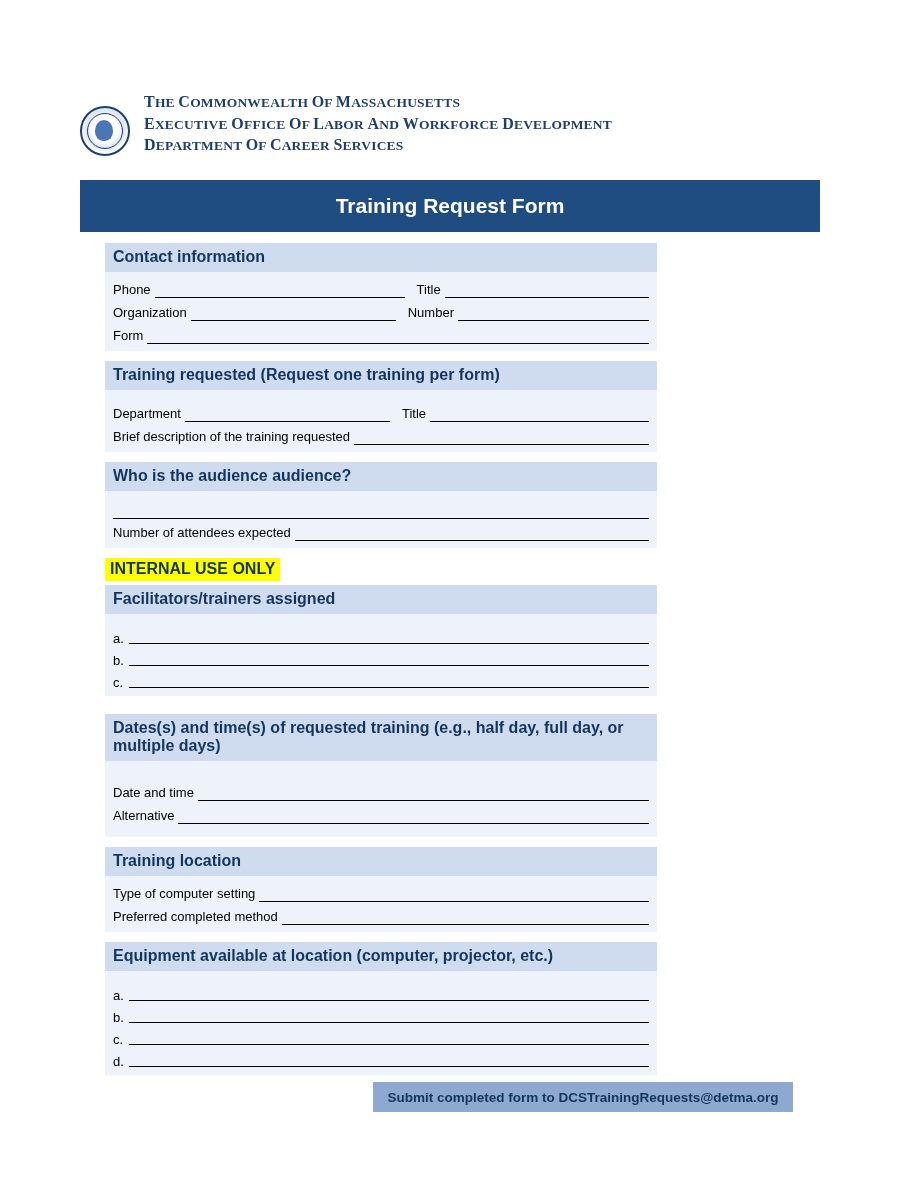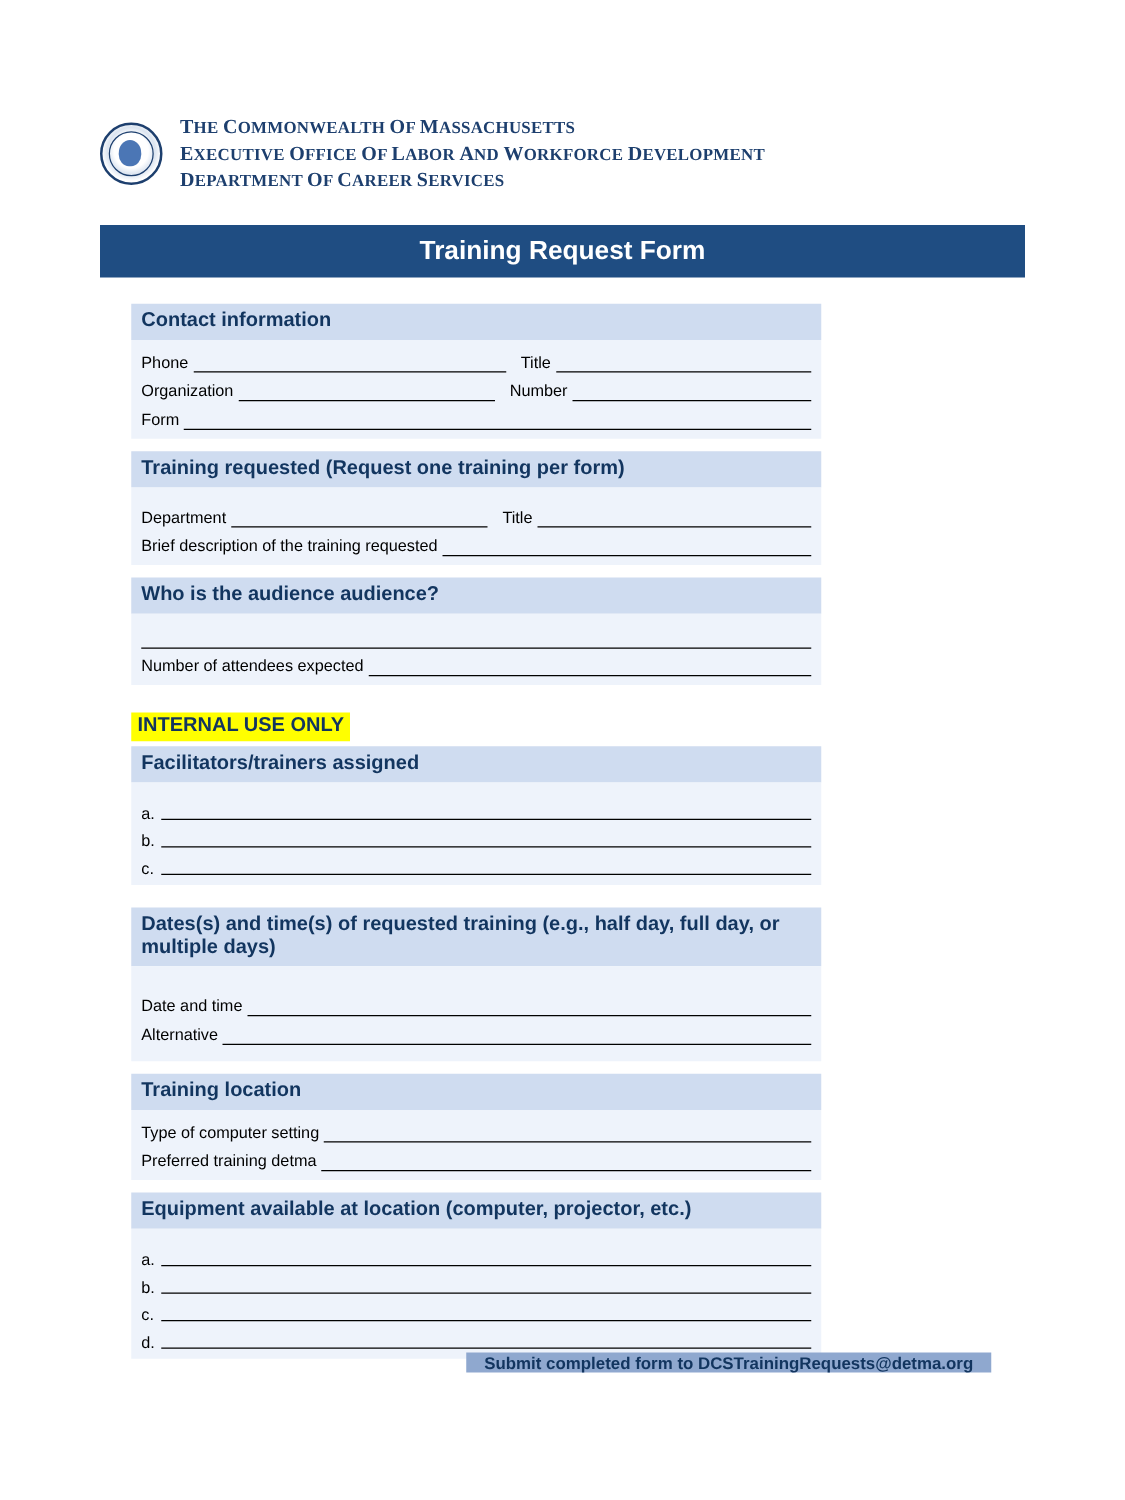--- a/index.html
+++ b/index.html
@@ -21,21 +21,21 @@
     width: 900px;
     height: 1200px;
     background: #ffffff;
   }
   
   .letterhead {
     position: absolute;
     left: 80px;
     top: 90px;
     display: flex;
-    align-items: center;
+    align-items: flex-end;
     gap: 14px;
   }
   .seal {
     width: 46px;
     height: 46px;
     border-radius: 50%;
     border: 2px solid #1d3f6e;
     background: radial-gradient(circle at 50% 45%, #ffffff 0%, #ffffff 40%, #dbe4f0 55%, #ffffff 70%);
     position: relative;
     flex: 0 0 auto;
@@ -68,21 +68,21 @@
     font-size: 13.5px;
   }
   .lh-line .cap { font-size: 16px; }
 
   
   .title-bar {
     position: absolute;
     left: 80px;
     top: 180px;
     width: 740px;
-    height: 42px;
+    height: 52px;
     background: #1f4d82;
     color: #ffffff;
     display: flex;
     align-items: center;
     justify-content: center;
     font-size: 21px;
     font-weight: bold;
   }
 
   
@@ -133,41 +133,41 @@
   .spacer-14 { height: 14px; }
   .spacer-18 { height: 18px; }
 
   .highlight {
     display: inline-block;
     background: #ffff00;
     color: #12355f;
     font-weight: bold;
     font-size: 16px;
     padding: 2px 5px 3px 5px;
-    margin: 12px 0 1px 0;
+    margin: 0 0 1px 0;
   }
   .list-row {
     display: flex;
     align-items: flex-end;
     font-size: 13px;
     padding: 3px 0 2px 0;
   }
   .list-row .marker {
     width: 16px;
     flex: 0 0 16px;
     font-size: 13px;
   }
 
   
   .footer-band {
     position: absolute;
     left: 373px;
     top: 1082px;
     width: 420px;
-    height: 16px;
+    height: 30px;
     background: #8fa8cf;
     color: #12355f;
     display: flex;
     align-items: center;
     justify-content: center;
     font-size: 13.5px;
     font-weight: bold;
   }
   .audience-line {
     border-bottom: 1.3px solid #000;
@@ -287,21 +287,21 @@
 
     <div class="spacer-10"></div>
 
     <div class="section-bar">Training location</div>
     <div class="band">
       <div class="row">
         <span class="lbl">Type of computer setting</span>
         <span class="fill"></span>
       </div>
       <div class="row">
-        <span class="lbl">Preferred training detma</span>
+        <span class="lbl">Preferred completed method</span>
         <span class="fill"></span>
       </div>
     </div>
 
     <div class="spacer-10"></div>
 
     <div class="section-bar">Equipment available at location (computer, projector, etc.)</div>
     <div class="band">
       <div class="spacer-6"></div>
       <div class="list-row">

